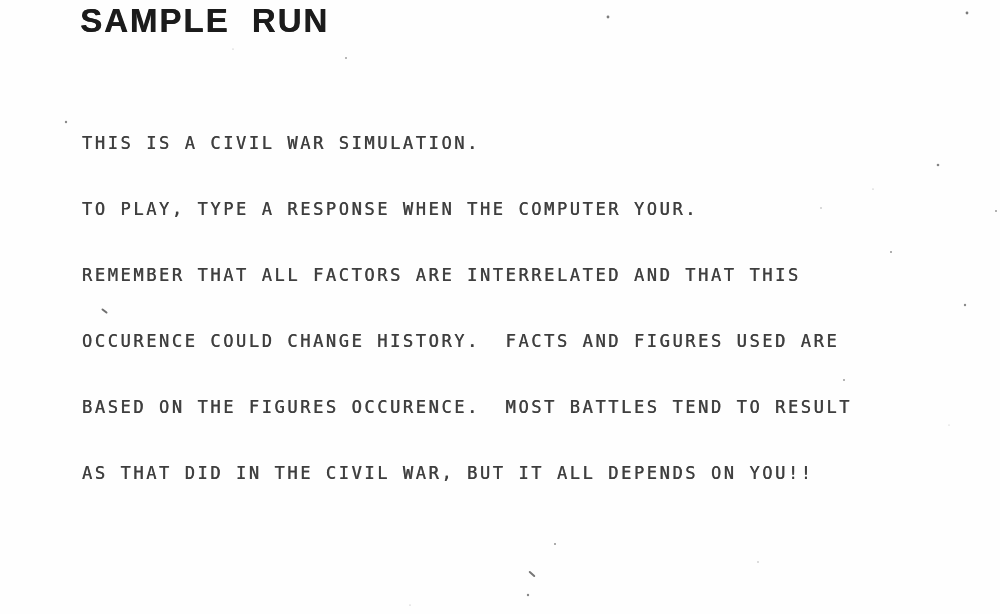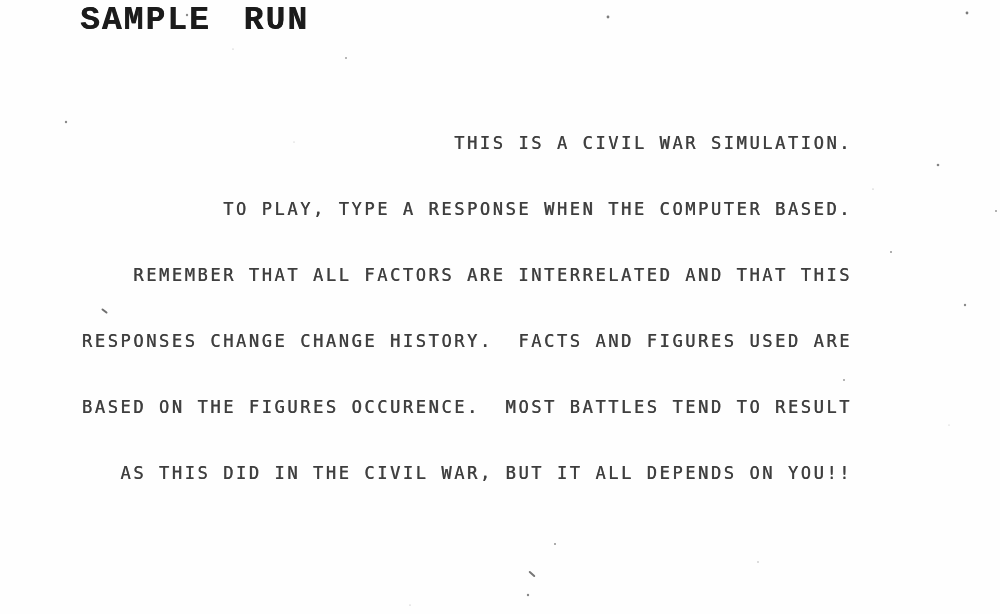--- a/index.html
+++ b/index.html
@@ -10,40 +10,40 @@
     position: relative;
     font-family: "DejaVu Sans Mono", monospace;
   }
   .page {
     position: absolute; inset: 0;
     background: #fefefe;
   }
   .title {
     position: absolute;
     left: 80px; top: 2px;
-    font-family: Liberation Mono, monospace;
+    font-family: Liberation Sans, sans-serif;
     font-weight: bold;
     font-size: 33px;
     letter-spacing: 2px;
     word-spacing: 11px;
     color: #1b1b1b;
     text-shadow: 0.4px 0.4px 0 #2a2a2a;
     white-space: pre;
   }
   .terminal {
     position: absolute;
     left: 82px; top: 88px;
     font-size: 17px;
     letter-spacing: 2.6px;
     line-height: 22px;
     color: #3e3e3e;
     text-shadow: 0.35px 0.35px 0 rgba(70,70,70,0.85), -0.2px -0.2px 0 rgba(90,90,90,0.4);
     white-space: pre;
   }
-  .line { height: 22px; text-align: right; }
+  .line { height: 22px; }
   .spacer { height: 22px; }
   
   .speckles {
     position: absolute; top: 0; left: 0;
     width: 2px; height: 2px; border-radius: 50%;
     background: transparent;
     box-shadow:
       186px 14px 0 0.2px #8d8d8d,
       607px 16px 0 0.4px #7d7d7d,
       345px 57px 0 0px #a0a0a0,
@@ -82,25 +82,25 @@
 <div class="page">
 
   <div class="speckles"></div>
   <div class="stray-mark-1"></div>
   <div class="stray-mark-2"></div>
 
   <div class="title">SAMPLE RUN</div>
 
   <div class="terminal">
     <div class="line">THIS IS A CIVIL WAR SIMULATION.</div>
-    <div class="line">TO PLAY, TYPE A RESPONSE WHEN THE COMPUTER BASED.</div>
+    <div class="line">TO PLAY, TYPE A RESPONSE WHEN THE COMPUTER YOUR.</div>
     <div class="line">REMEMBER THAT ALL FACTORS ARE INTERRELATED AND THAT THIS</div>
-    <div class="line">RESPONSES CHANGE CHANGE HISTORY.  FACTS AND FIGURES USED ARE</div>
+    <div class="line">OCCURENCE COULD CHANGE HISTORY.  FACTS AND FIGURES USED ARE</div>
     <div class="line">BASED ON THE FIGURES OCCURENCE.  MOST BATTLES TEND TO RESULT</div>
-    <div class="line">AS THIS DID IN THE CIVIL WAR, BUT IT ALL DEPENDS ON YOU!!</div>
+    <div class="line">AS THAT DID IN THE CIVIL WAR, BUT IT ALL DEPENDS ON YOU!!</div>
 
     <div class="spacer"></div>
 
     
 
     
 
     
     
     

